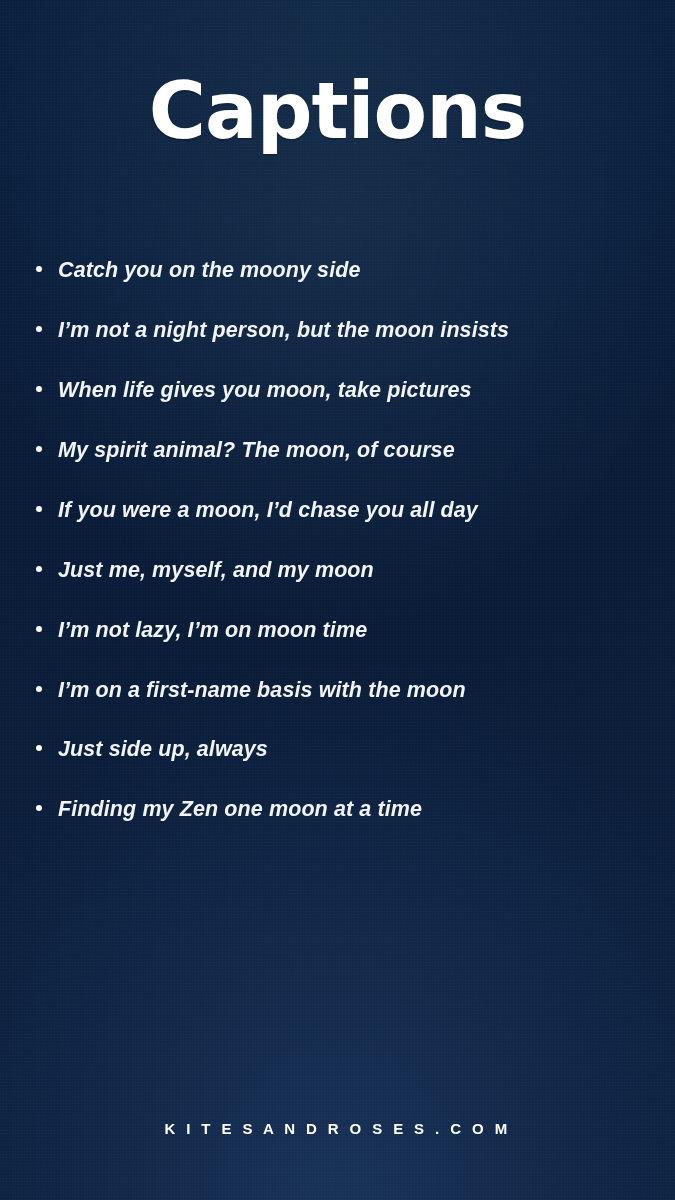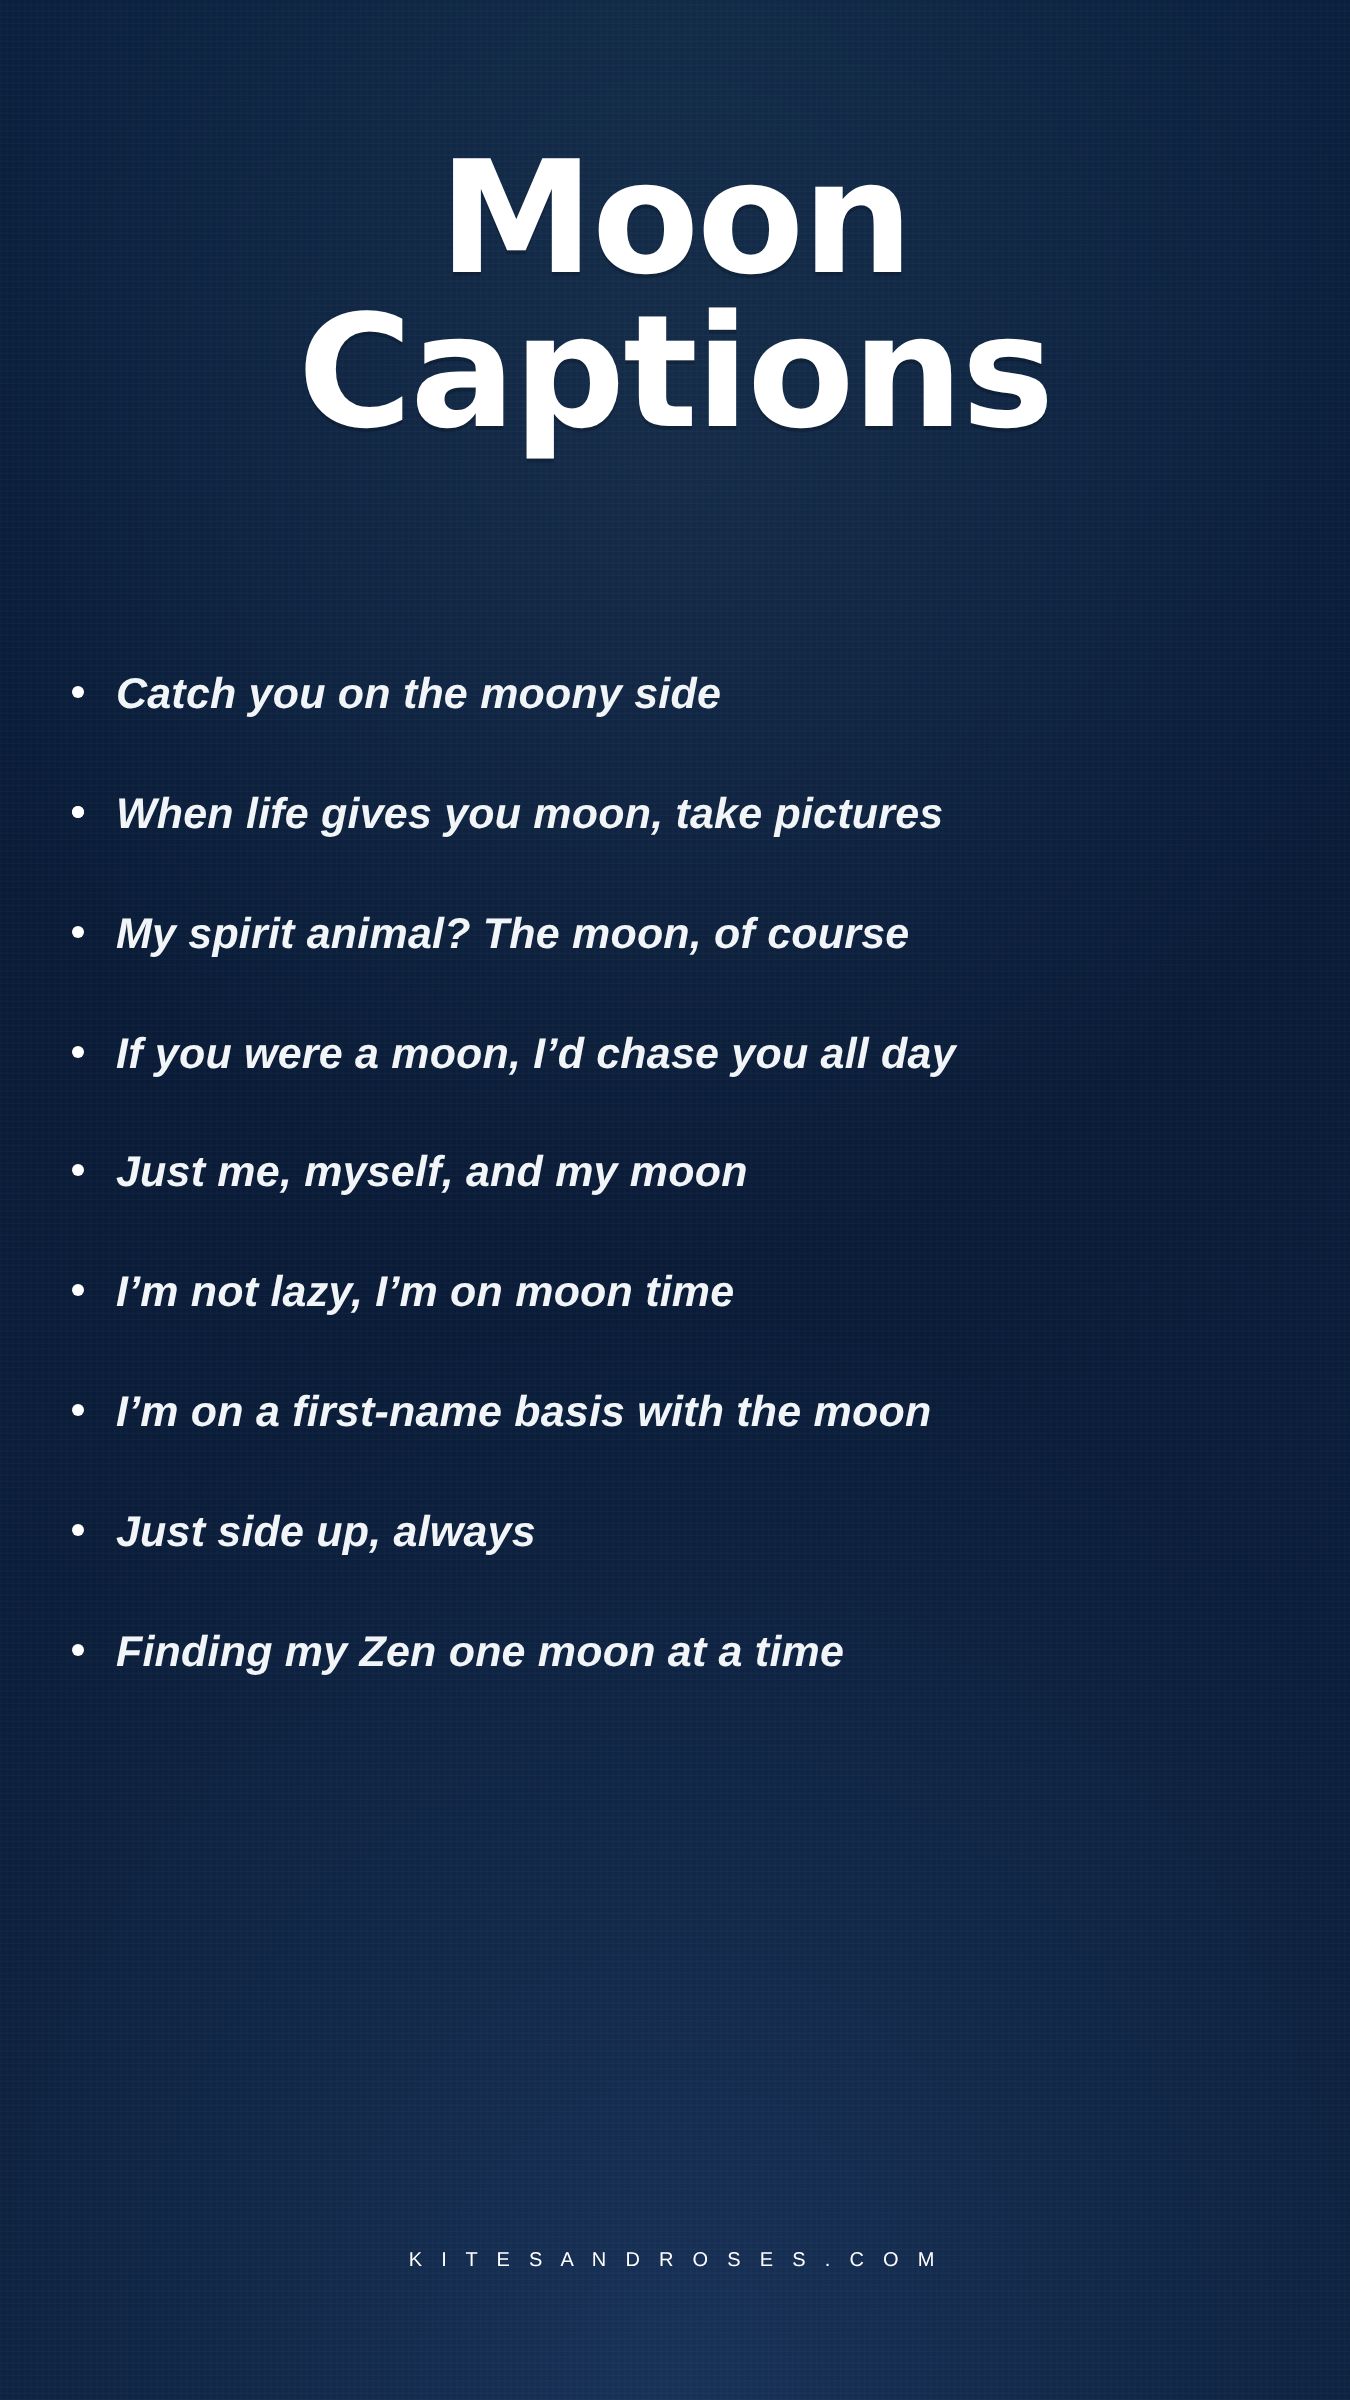--- a/index.html
+++ b/index.html
@@ -92,44 +92,44 @@
     border-radius: 50%;
     background: #ffffff;
   }
   .footer {
     margin-top: auto;
     text-align: center;
     padding-bottom: 62px;
   }
   .footer-text {
     color: #ffffff;
-    font-size: 10px;
-    font-weight: 400;
+    font-size: 15px;
+    font-weight: 700;
     letter-spacing: 3.4px;
   }
 </style>
 </head>
 <body>
 
 <div id="poster">
   <div class="content">
 
     <div class="title-block">
-      <span class="title-line">Moon</span>
       <span class="title-line second">Captions</span>
     </div>
 
     <div class="list-wrap">
       <ul class="captions">
         <li>
           <span class="bullet"></span>
           <span>Catch you on the moony side</span>
         </li>
         <li>
           <span class="bullet"></span>
+          <span>I’m not a night person, but the moon insists</span>
         </li>
         <li>
           <span class="bullet"></span>
           <span>When life gives you moon, take pictures</span>
         </li>
         <li>
           <span class="bullet"></span>
           <span>My spirit animal? The moon, of course</span>
         </li>
         <li>

